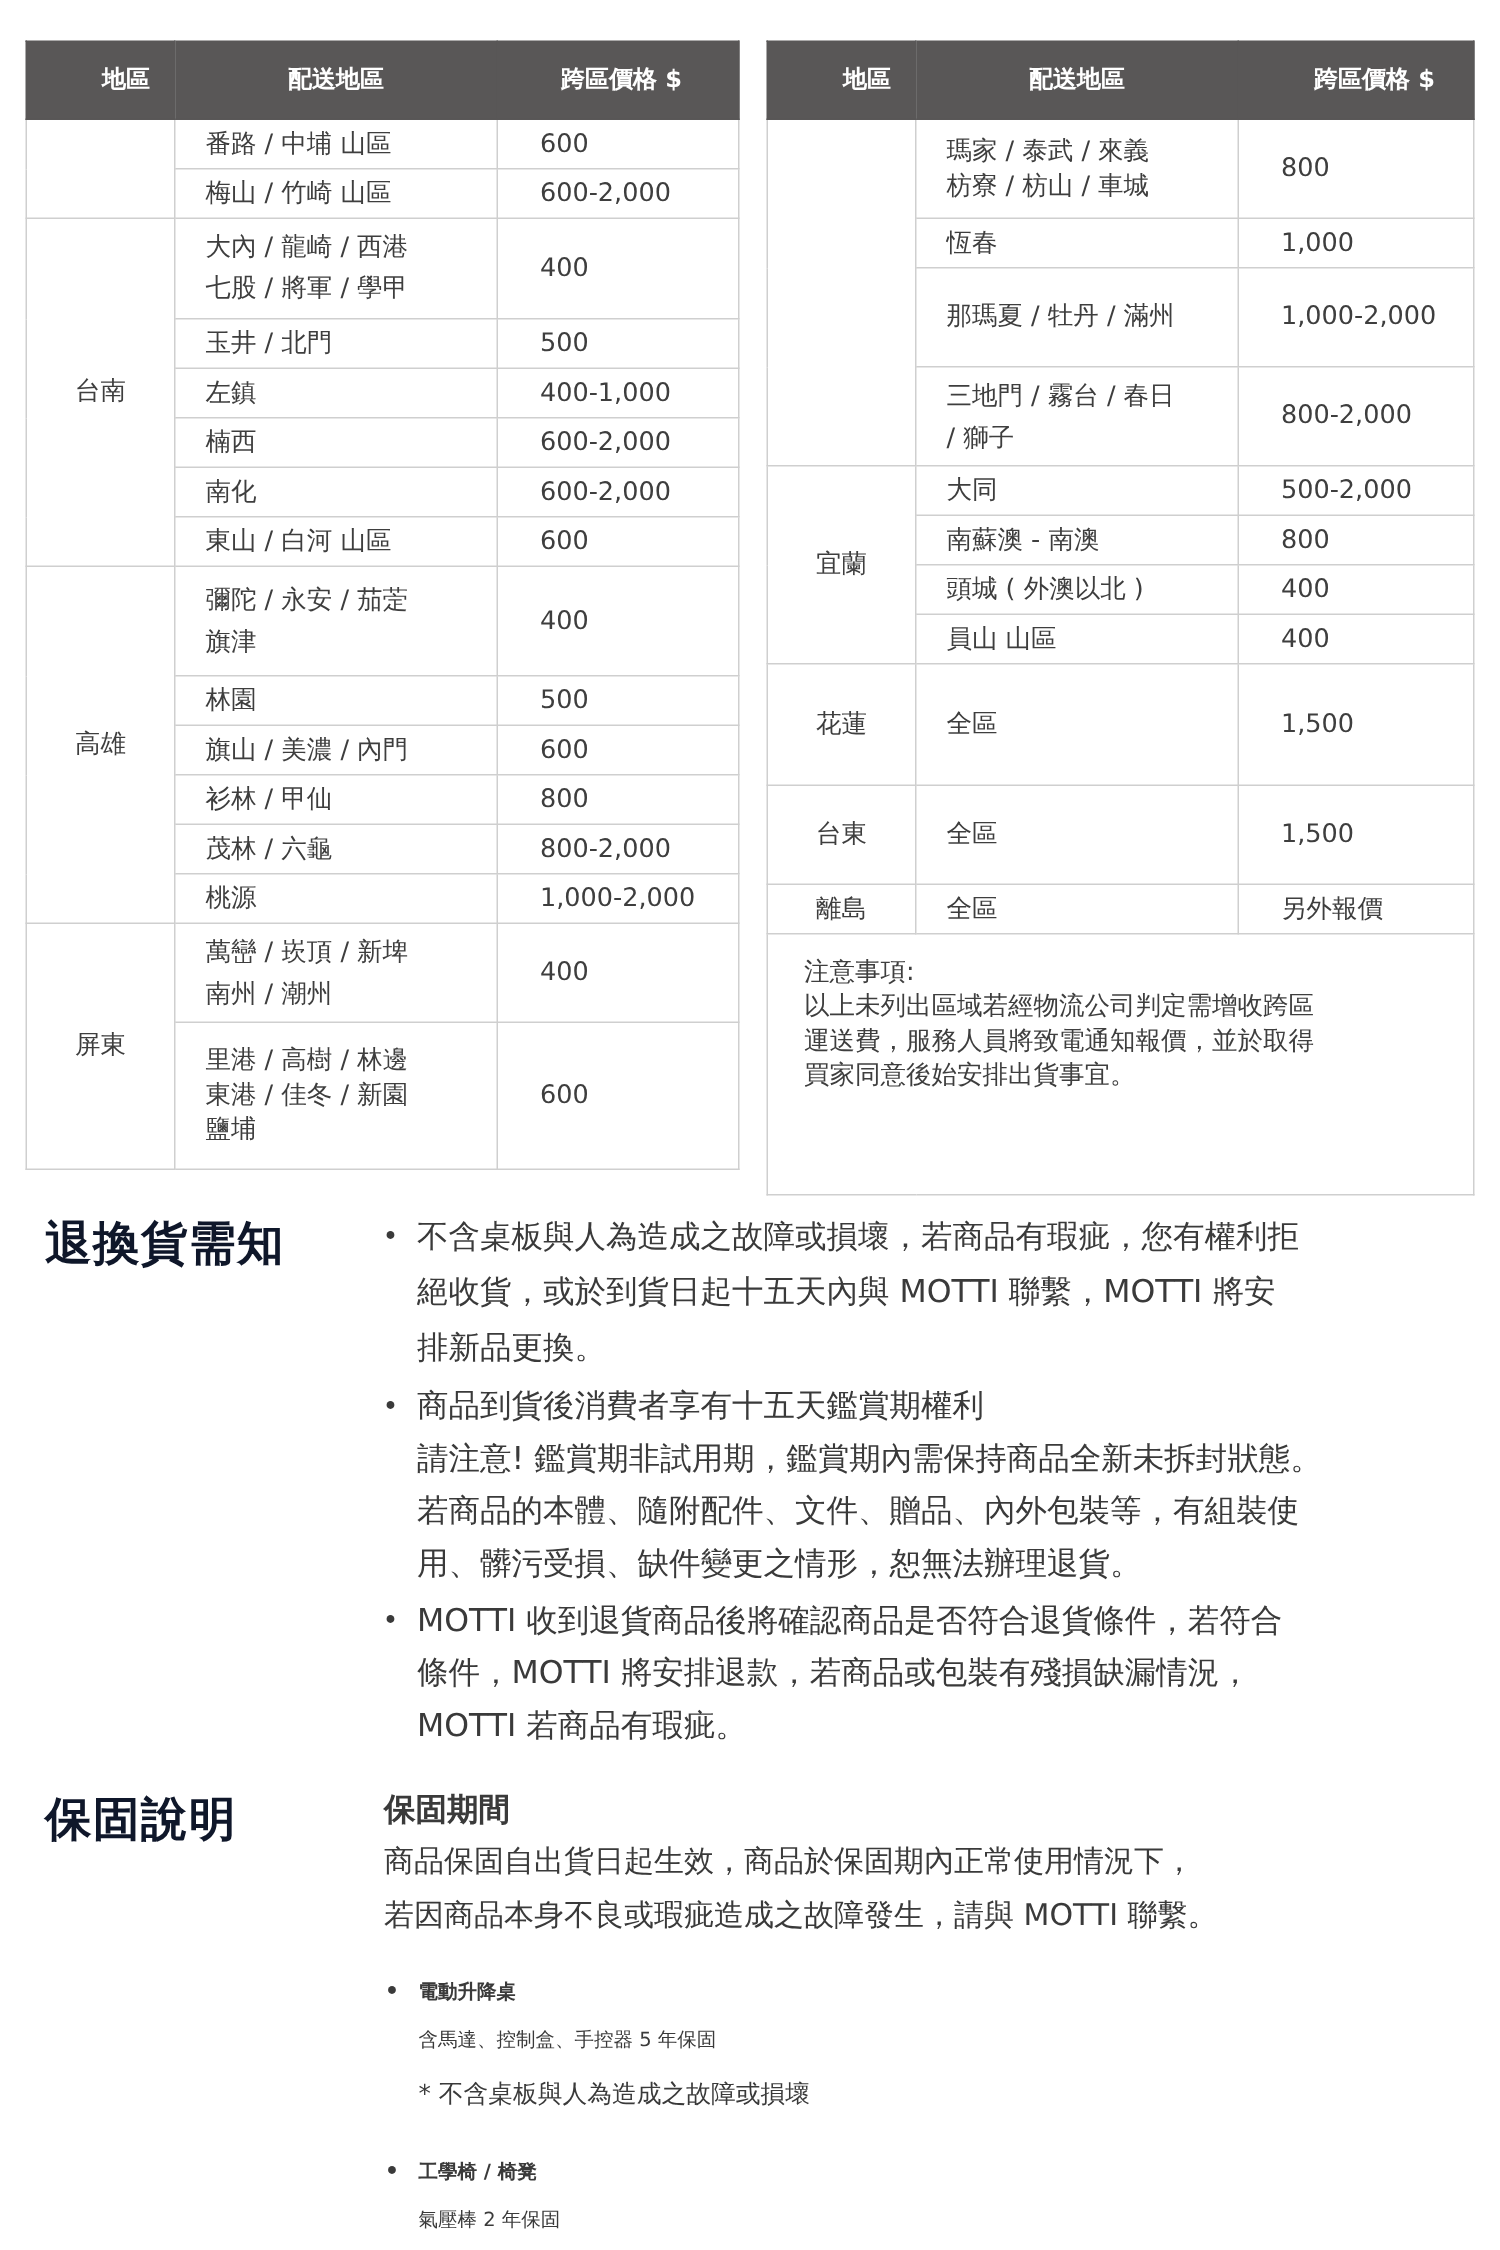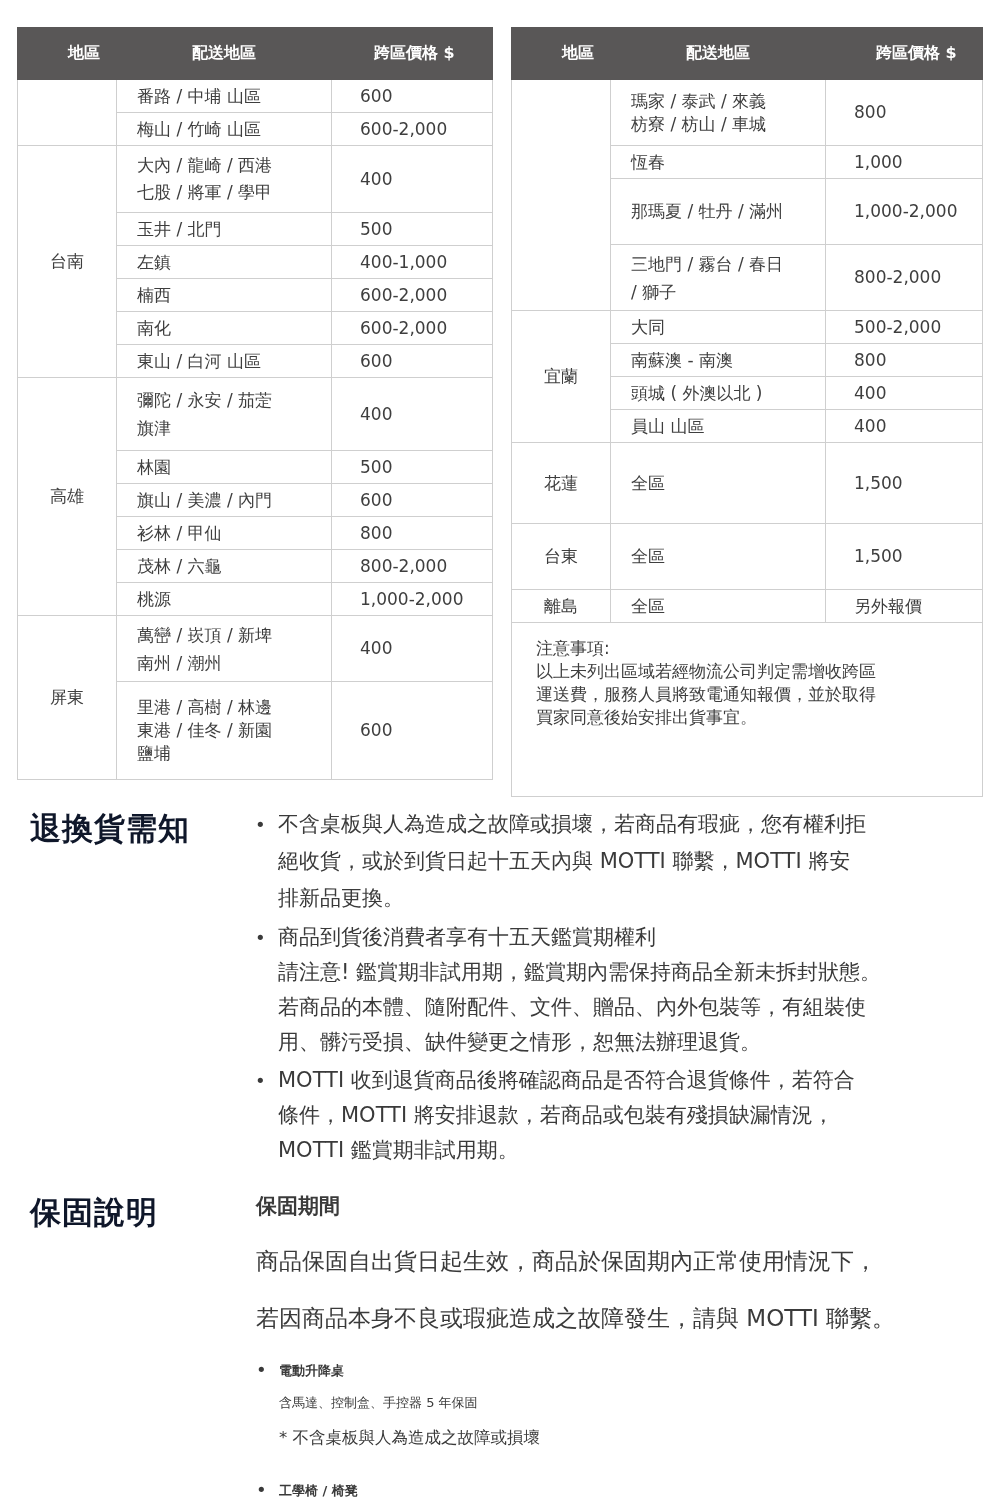--- a/index.html
+++ b/index.html
@@ -28,21 +28,21 @@
     .section-title {
       position: absolute; left: 30px; font-size: 31px; font-weight: bold; color: #0f172a; letter-spacing: 1px;
     }
     .returns { position: absolute; left: 255px; top: 806px; width: 725px; font-size: 21px; color: #3a3a3a; }
     .returns .item { position: relative; padding-left: 23px; line-height: 37px; margin-bottom: 3px; }
     .returns .item .bullet { position: absolute; left: 0; top: 0; font-size: 18px; }
     .returns .item.tight { line-height: 35px; }
 
     .warranty { position: absolute; left: 256px; top: 1190px; width: 720px; color: #3a3a3a; }
     .warranty .sub-title { font-size: 21px; font-weight: bold; line-height: 32px; }
-    .warranty .desc { font-size: 23px; line-height: 36px; margin-top: 21px; }
+    .warranty .desc { font-size: 20px; line-height: 36px; }
     .w-item { position: relative; padding-left: 23px; margin-top: 20px; }
     .w-item .bullet { position: absolute; left: 0; top: 3px; font-size: 18px; }
     .w-item .name { font-size: 13px; font-weight: bold; line-height: 30px; }
     .w-item .detail { font-size: 13px; line-height: 34px; }
     .w-item .footnote { font-size: 16.5px; line-height: 32px; margin-top: 2px; }
   </style>
 </head>
 <body>
 
 <table class="tbl" id="tbl-left">
@@ -233,21 +233,21 @@
     <span class="bullet">•</span>
     <div>商品到貨後消費者享有十五天鑑賞期權利</div>
     <div>請注意! 鑑賞期非試用期，鑑賞期內需保持商品全新未拆封狀態。</div>
     <div>若商品的本體、隨附配件、文件、贈品、內外包裝等，有組裝使</div>
     <div>用、髒污受損、缺件變更之情形，恕無法辦理退貨。</div>
   </div>
   <div class="item tight">
     <span class="bullet">•</span>
     <div>MOTTI  收到退貨商品後將確認商品是否符合退貨條件，若符合</div>
     <div>條件，MOTTI 將安排退款，若商品或包裝有殘損缺漏情況，</div>
-    <div>MOTTI 鑑賞期非試用期。</div>
+    <div>MOTTI 若商品有瑕疵。</div>
   </div>
 </div>
 
 <div class="section-title" style="top:1192px">保固說明</div>
 <div class="warranty">
   <div class="sub-title">保固期間</div>
   <div class="desc">商品保固自出貨日起生效，商品於保固期內正常使用情況下，</div>
   <div class="desc">若因商品本身不良或瑕疵造成之故障發生，請與 MOTTI 聯繫。</div>
 
   <div class="w-item">

